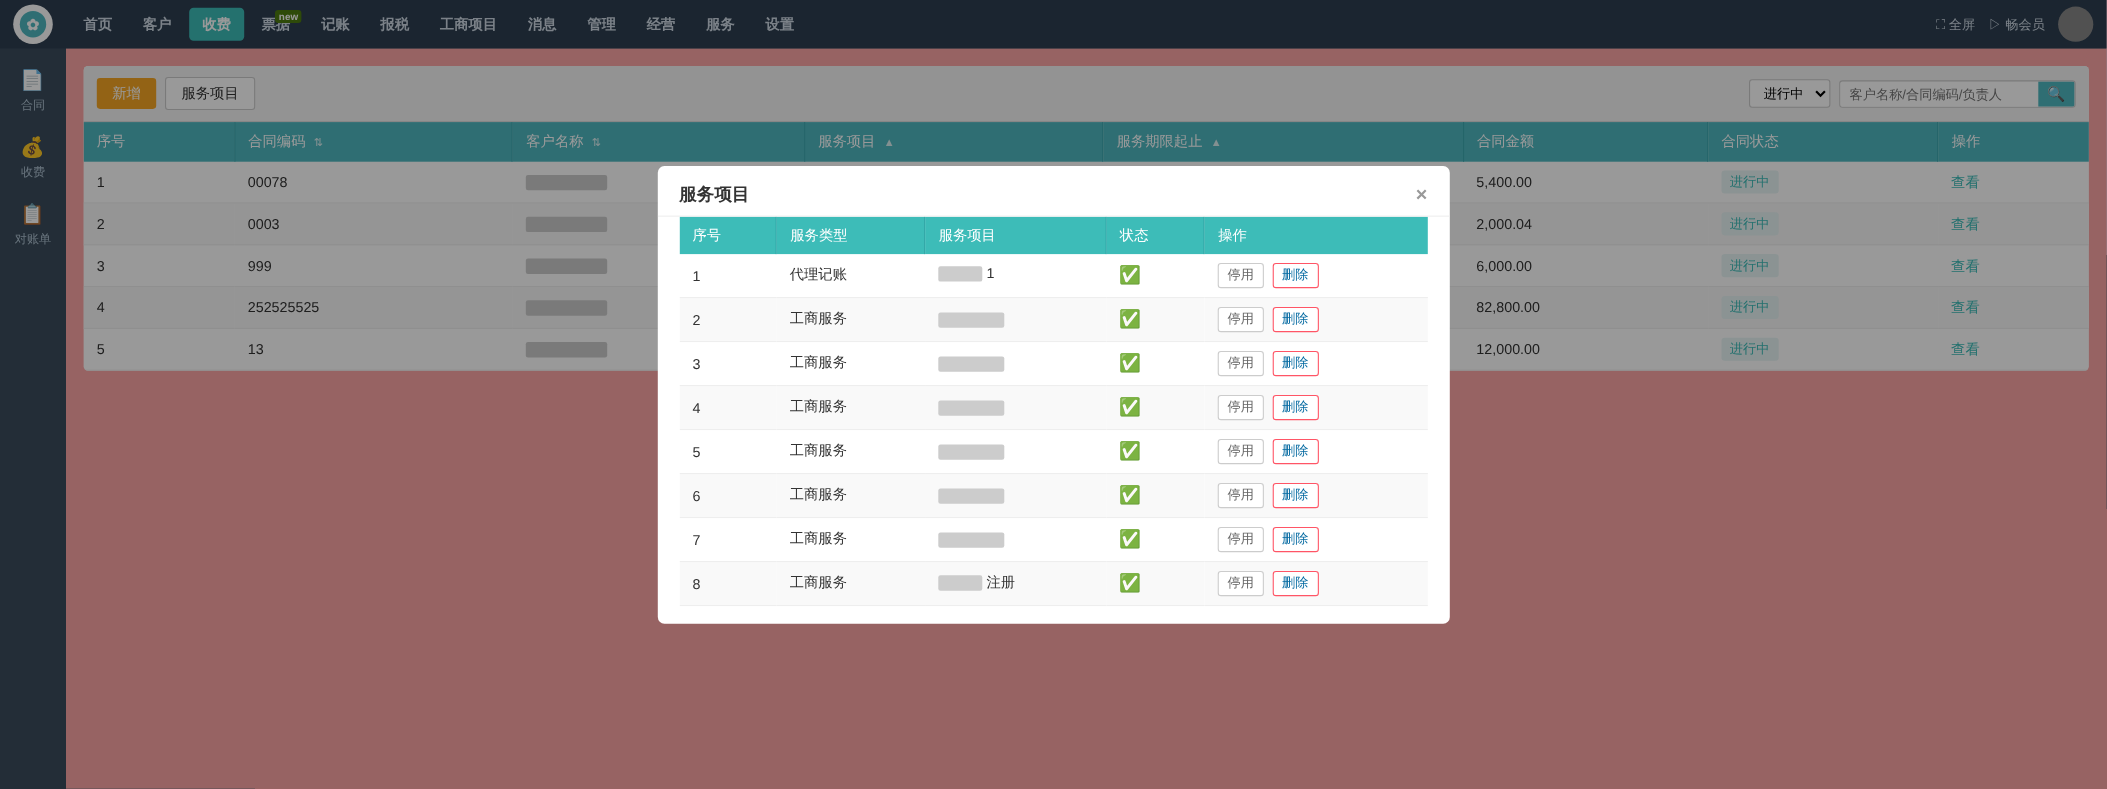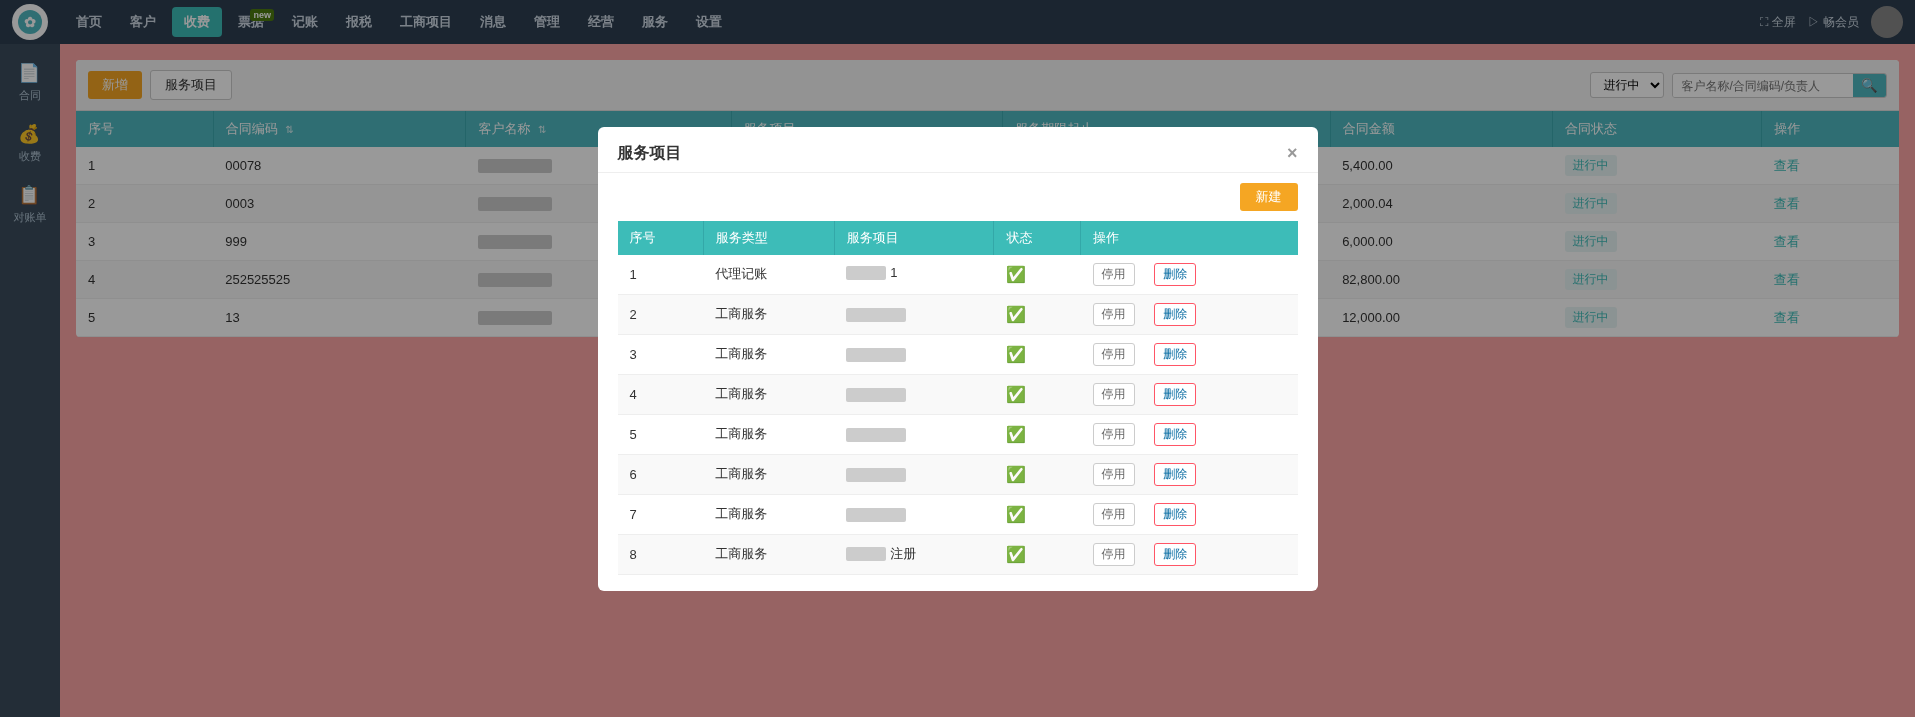--- a/index.html
+++ b/index.html
@@ -151,21 +151,21 @@
       border-right: 1px solid #33a8a8;
     }
     .modal-table thead th:last-child { border-right: none; }
     .modal-table tbody tr { border-bottom: 1px solid #eee; }
     .modal-table tbody tr:nth-child(even) { background: #f9f9f9; }
     .modal-table tbody td { padding: 8px 12px; font-size: 13px; color: #333; }
 
     .check-icon { color: #3dbcb8; font-size: 16px; }
     .btn-stop {
       background: #fff; color: #666; border: 1px solid #ccc; padding: 2px 8px;
-      border-radius: 3px; cursor: pointer; font-size: 12px; margin-right: 16px;
+      border-radius: 3px; cursor: pointer; font-size: 12px; margin-right: 4px;
     }
     .btn-delete {
       background: #fff; color: #0369a1; border: 1px solid #f56; padding: 2px 8px;
       border-radius: 3px; cursor: pointer; font-size: 12px;
     }
 
     
     .modal-body::-webkit-scrollbar { width: 8px; }
     .modal-body::-webkit-scrollbar-track { background: #f0f0f0; }
     .modal-body::-webkit-scrollbar-thumb { background: #ccc; border-radius: 4px; }
@@ -300,23 +300,20 @@
     </table>
   </div>
 </main>
 
 <div class="overlay">
   <div class="modal">
     <div class="modal-header">
       <span>服务项目</span>
       <span class="modal-close">×</span>
     </div>
-    <div class="modal-toolbar">
-      <button class="btn-modal-new">新建</button>
-    </div>
     <div class="modal-body">
       <table class="modal-table">
         <thead>
           <tr>
             <th>序号</th>
             <th>服务类型</th>
             <th>服务项目</th>
             <th>状态</th>
             <th>操作</th>
           </tr>

